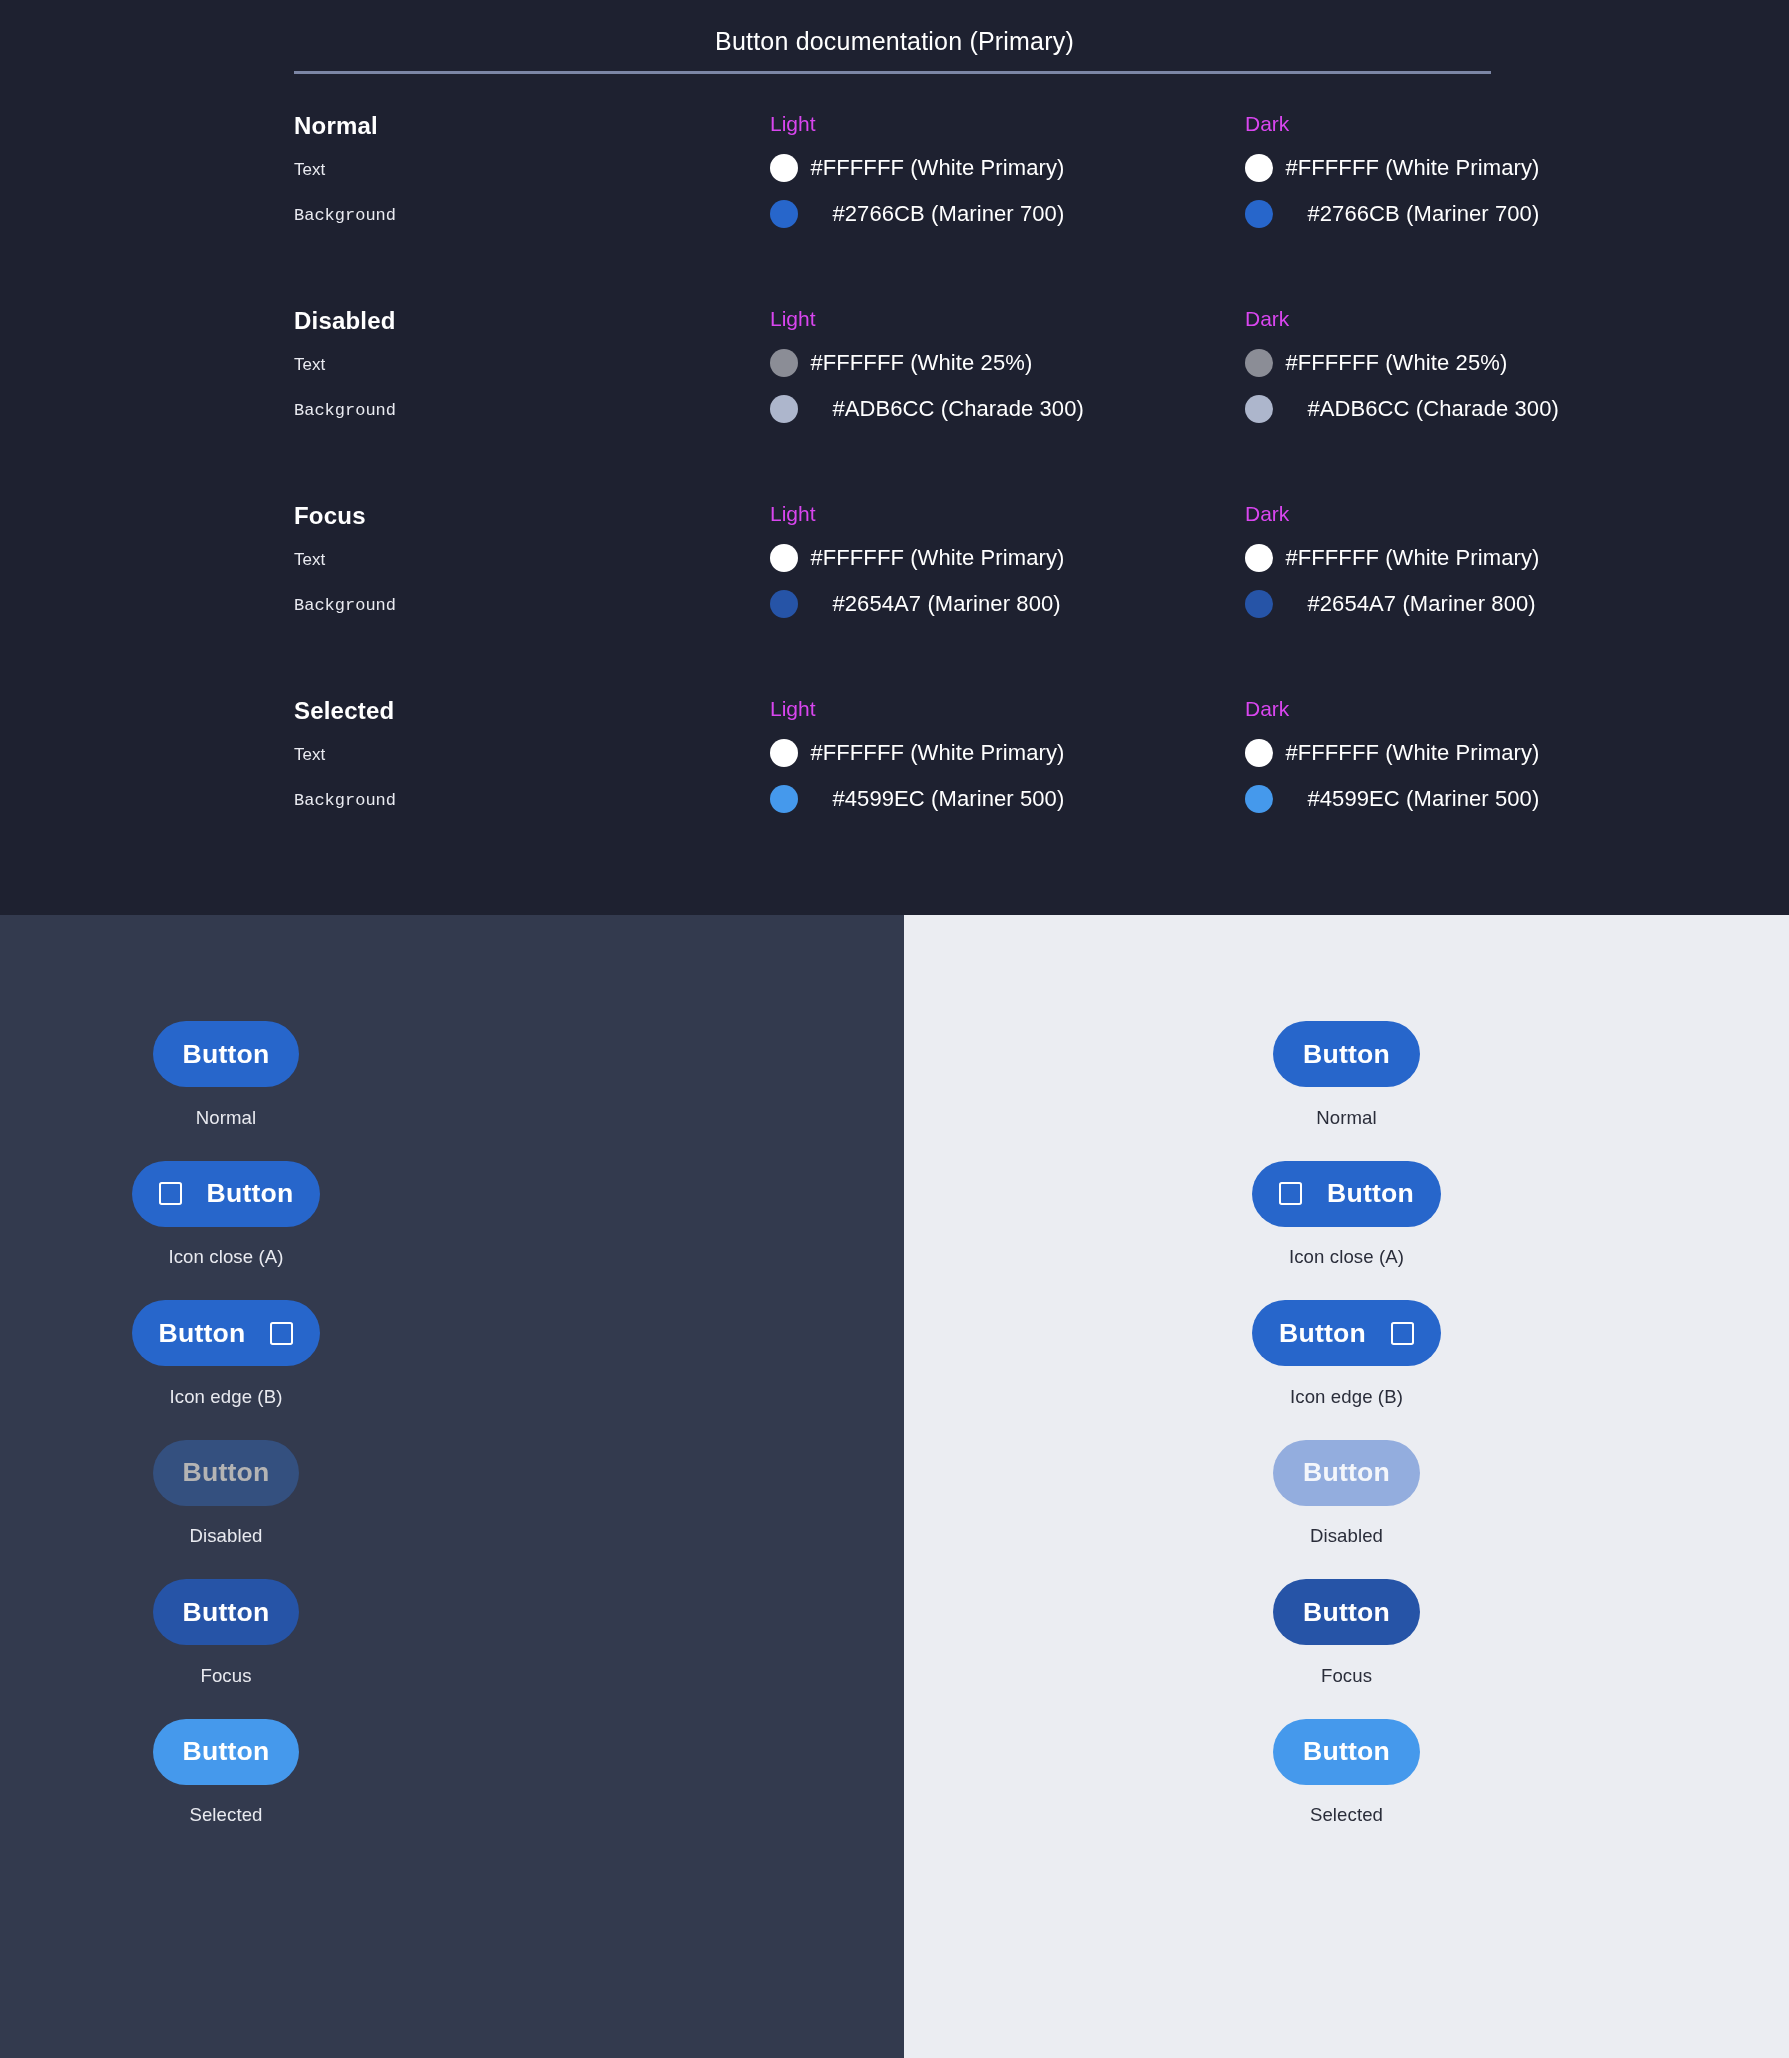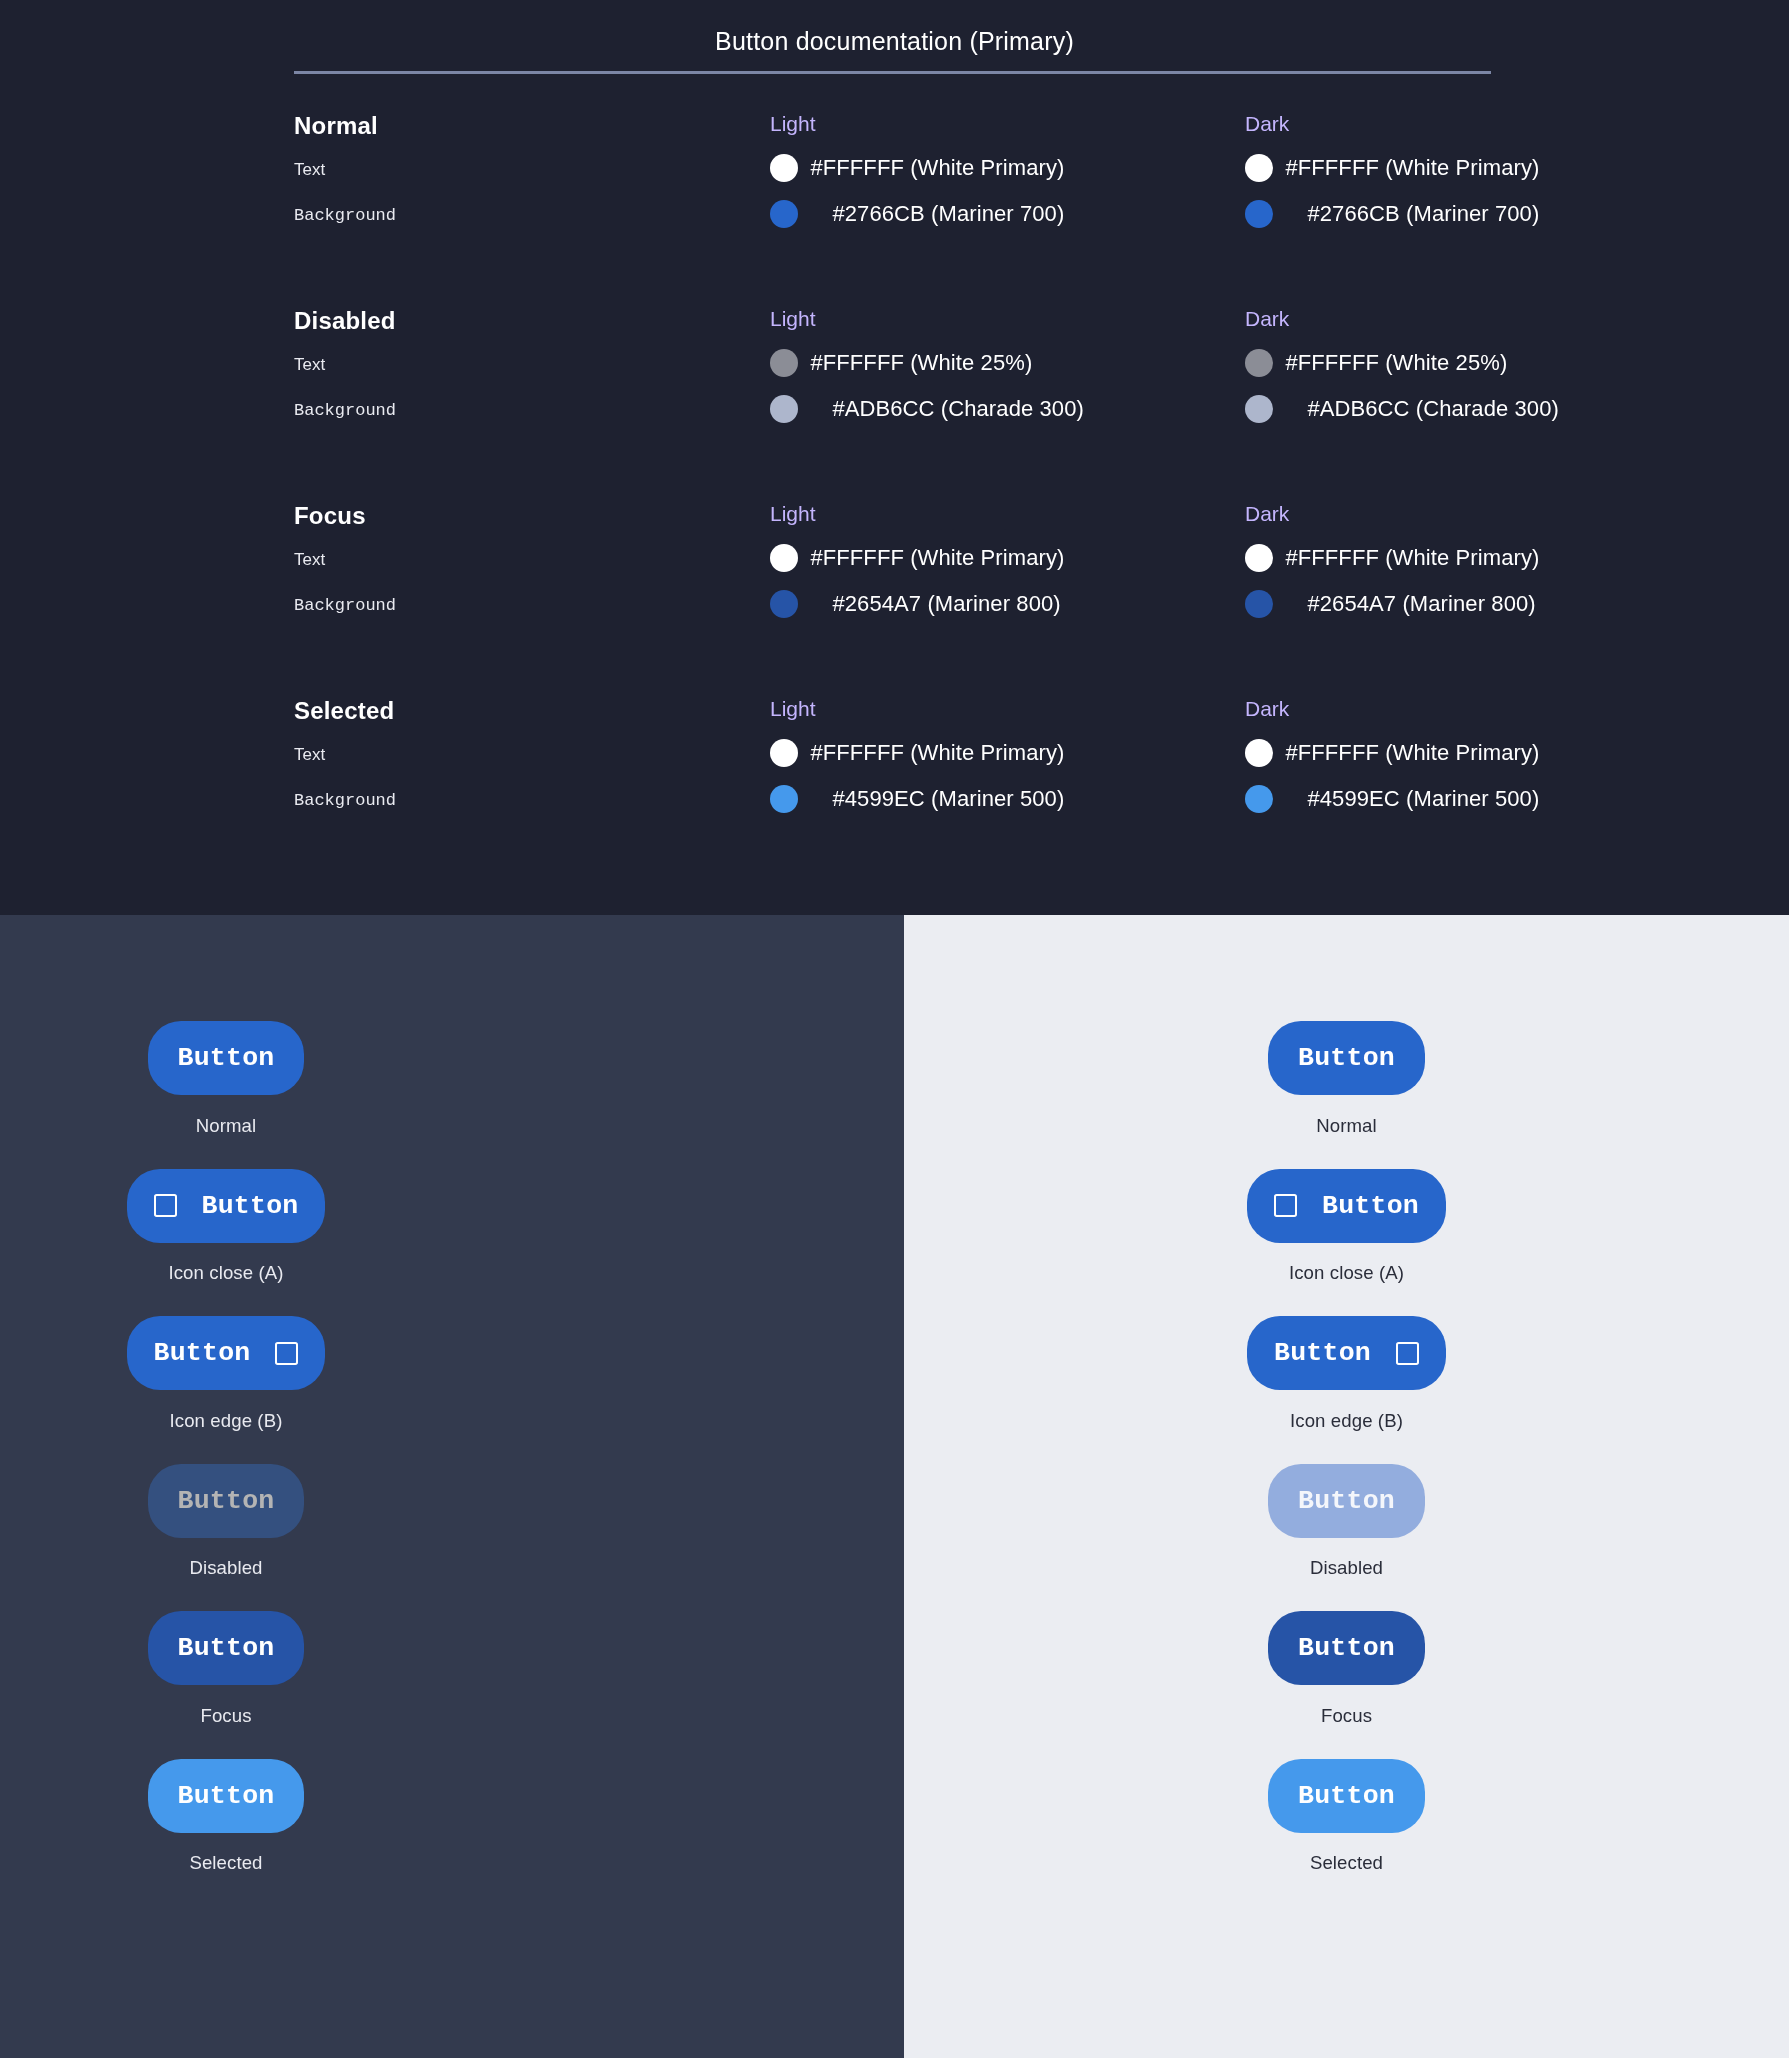--- a/index.html
+++ b/index.html
@@ -80,21 +80,21 @@
   .theme-col {
     position: absolute;
     top: 0;
   }
   .theme-col.light { left: 770px; }
   .theme-col.dark  { left: 1245px; }
 
   .theme-name {
     position: absolute;
     left: 0; top: 0;
-    color: #c4b5fd;
+    color: #d946ef;
     font-size: 21px;
     font-weight: 400;
     white-space: nowrap;
   }
 
   .swatch-row {
     position: absolute;
     left: 0;
     display: flex;
     align-items: center;
@@ -149,25 +149,25 @@
     display: flex;
     flex-direction: column;
     align-items: center;
     margin-bottom: 32px;
   }
 
   .btn {
     display: inline-flex;
     align-items: center;
     justify-content: center;
-    height: 74px;
+    height: 66px;
     padding: 0 30px;
     border-radius: 33px;
     border: none;
-    font-family: Liberation Mono, monospace;
+    font-family: Liberation Sans, sans-serif;
     font-size: 26.6px;
     font-weight: 700;
     letter-spacing: 0.2px;
     color: #ffffff;
     background: #2766cb;
     cursor: pointer;
     white-space: nowrap;
   }
   .btn .btn-text { display: inline-block; }
 

